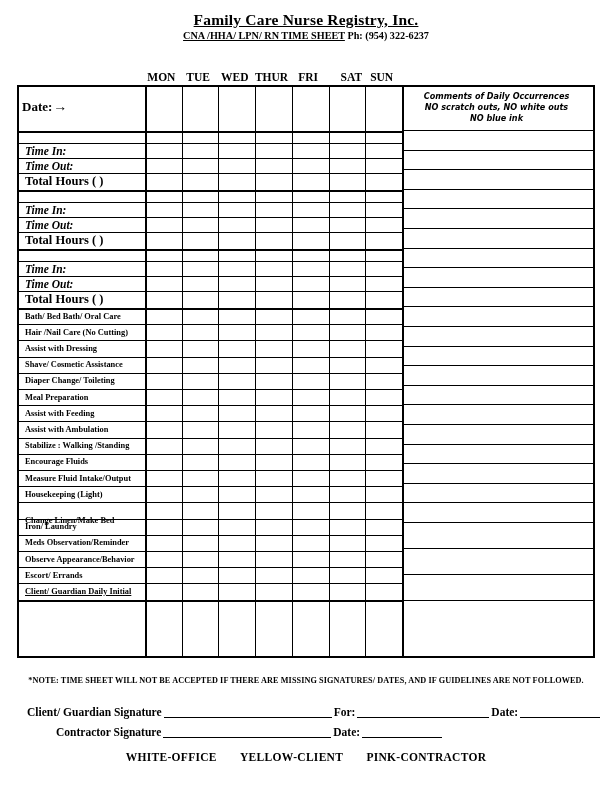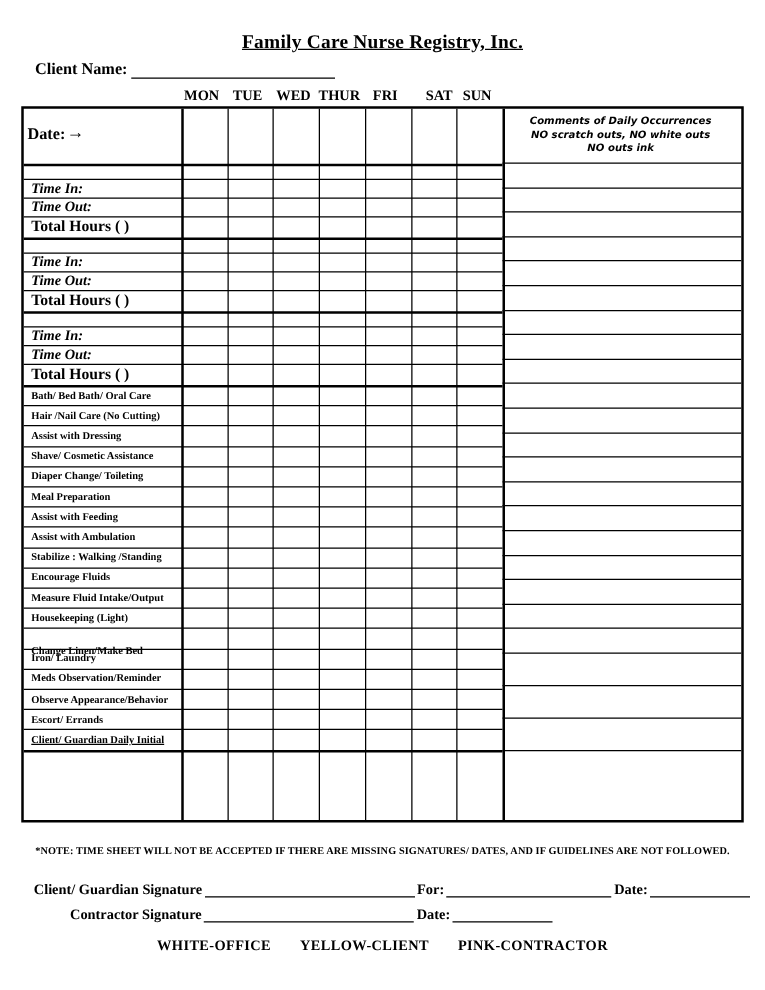--- a/index.html
+++ b/index.html
@@ -12,21 +12,21 @@
     height: 792px;
     font-family: "Liberation Serif", serif;
     color: #000000;
     position: relative;
     overflow: hidden;
   }
 
   
   .header {
     text-align: center;
-    padding-top: 24px;
+    padding-top: 10px;
   }
   .company-title {
     font-size: 15.5px;
     font-weight: bold;
     text-decoration: underline;
     letter-spacing: 0.2px;
     line-height: 1.25;
   }
   .address-line {
     font-size: 10.2px;
@@ -191,27 +191,27 @@
     font-weight: bold;
     letter-spacing: 0.3px;
   }
   .copies span { margin: 0 10px; }
 </style>
 </head>
 <body>
 
 <div class="header">
   <div class="company-title">Family Care Nurse Registry, Inc.</div>
+  <div class="subtitle-line">
+    <span class="underlined">CNA /HHA/ LPN/ RN TIME SHEET</span>
+    <span>Ph: (954) 322-6237</span>
+  </div>
 </div>
 
 <div class="names-row">
-  <div class="name-block" id="client-name-block">
-    <span>Client Name:</span>
-    <span class="rule"></span>
-  </div>
 </div>
 
 <div class="day-header" id="day-header">
     <div class="cell" style="left: 126px; width: 36.7143px;">MON</div>
     <div class="cell" style="left: 162.714px; width: 36.7143px;">TUE</div>
     <div class="cell" style="left: 199.429px; width: 36.7143px;">WED</div>
     <div class="cell" style="left: 236.143px; width: 36.7143px;">THUR</div>
     <div class="cell" style="left: 272.857px; width: 36.7143px;">FRI</div>
     <div class="cell" style="left: 316px; width: 36.7143px;">SAT</div>
     <div class="cell" style="left: 346.286px; width: 36.7143px;">SUN</div>
@@ -552,21 +552,21 @@
   </div>
 
 <div class="date-cell">
   <span>Date:</span>
   <span class="arrow">→</span>
 </div>
 
 <div class="comments-head">
   <div>Comments of Daily Occurrences</div>
   <div>NO scratch outs, NO white outs</div>
-  <div>NO outs ink</div>
+  <div>NO blue ink</div>
 </div>
 
 <div class="note">*NOTE: TIME SHEET WILL NOT BE ACCEPTED IF THERE ARE MISSING SIGNATURES/ DATES, AND IF GUIDELINES ARE NOT FOLLOWED.</div>
 
 <div class="sig-row" id="sig-client">
   <span>Client/ Guardian Signature</span>
   <span class="rule" style="width:168px"></span>
   <span>For:</span>
   <span class="rule" style="width:132px"></span>
   <span>Date:</span>

